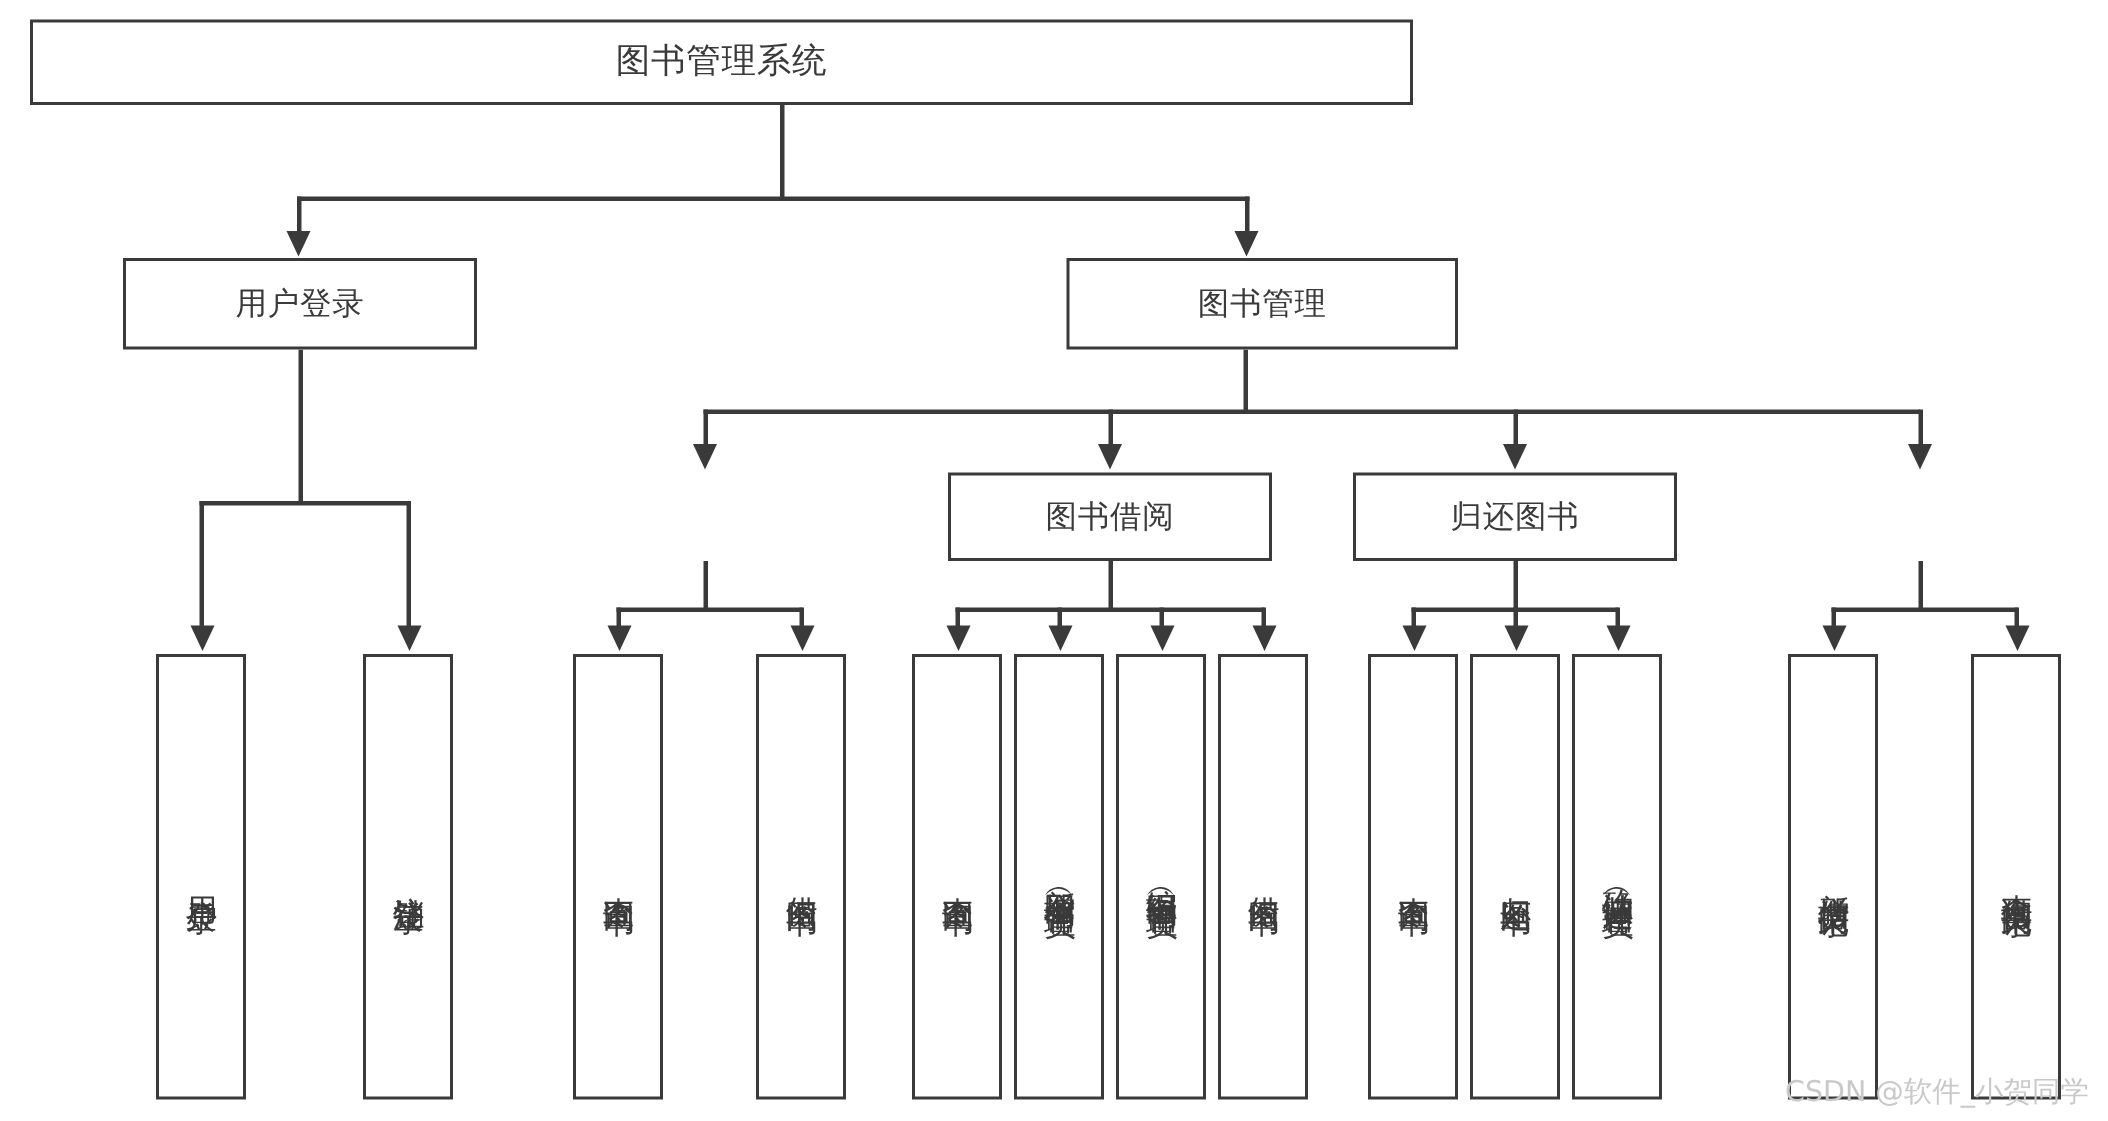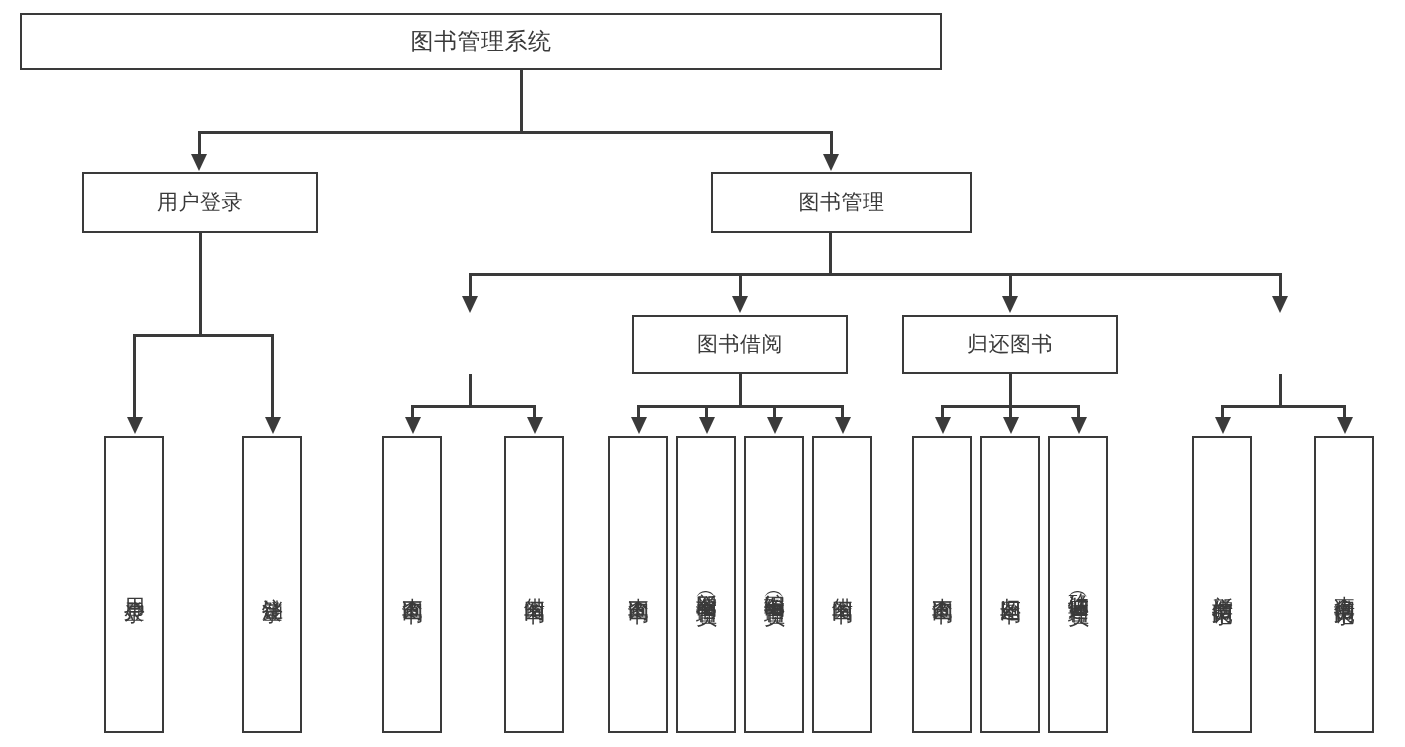--- a/index.html
+++ b/index.html
@@ -193,14 +193,15 @@
     <span class="label">确认归还（管理员）</span>
   </div>
 
   <div class="node leaf" style="left:1192px; top:436px; width:60px; height:297px;">
     <span class="label">新增借阅记录</span>
   </div>
   <div class="node leaf" style="left:1314px; top:436px; width:60px; height:297px;">
     <span class="label">查询借阅记录</span>
   </div>
 
+  <div id="watermark" style="left:1190px; top:715px;">CSDN @软件_小贺同学</div>
 
 </div>
 
 </body></html>

